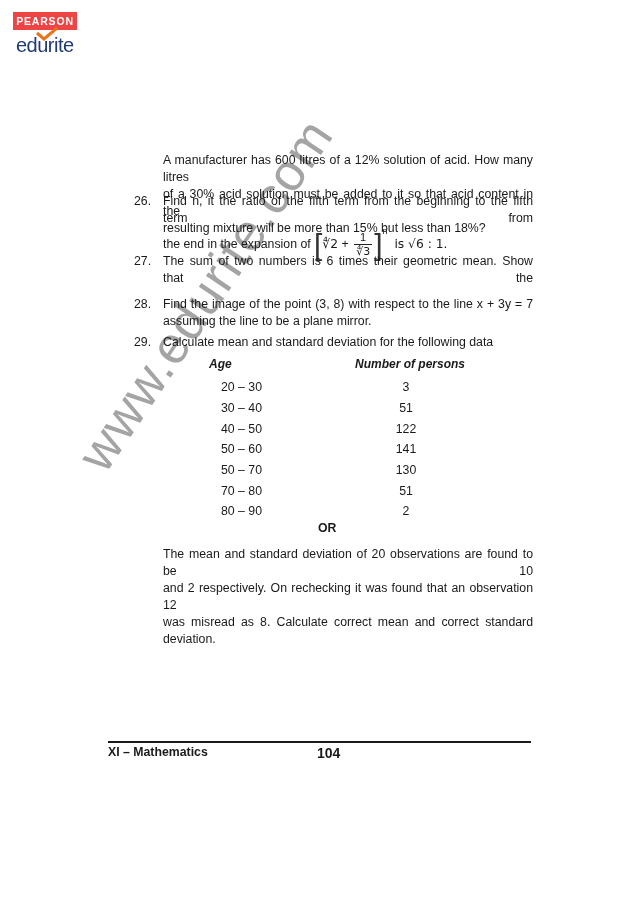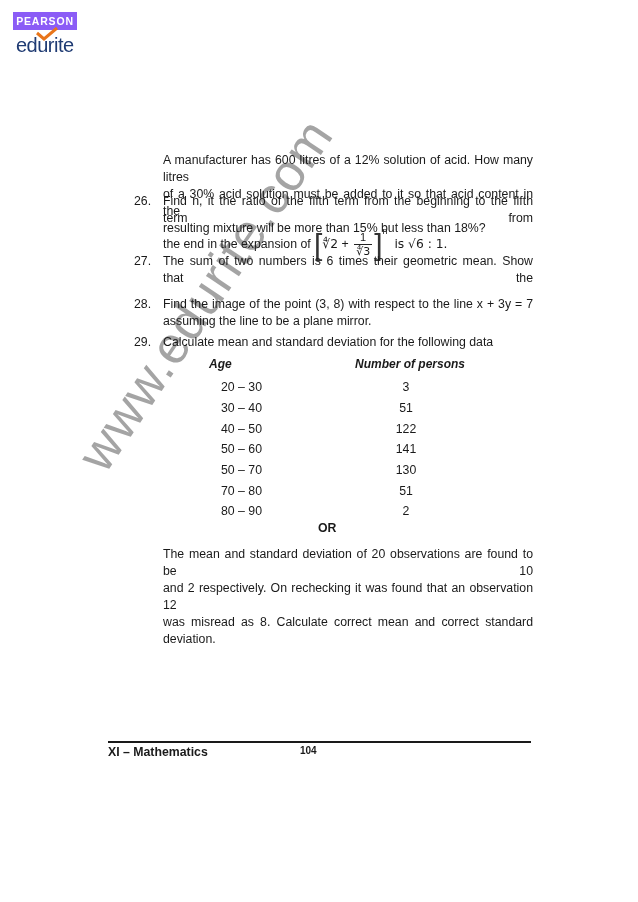--- a/index.html
+++ b/index.html
@@ -2,21 +2,21 @@
 <html><head>
 <meta charset="utf-8">
 <style>
   html, body { margin: 0; padding: 0; }
   body {
     width: 638px; height: 902px; background: #ffffff; position: relative; overflow: hidden;
     font-family: "Liberation Sans", "DejaVu Sans", sans-serif; color: #1a1a1a;
   }
   .logo { position: absolute; left: 13px; top: 12px; width: 64px; }
   .logo-pearson {
-    background: #8b5cf6; color: #fff; font-weight: bold; font-size: 10.5px;
+    background: #ef4444; color: #fff; font-weight: bold; font-size: 10.5px;
     letter-spacing: 0.8px; text-align: center; height: 18px; line-height: 18px; width: 64px;
   }
   .logo-edurite {
     position: relative; color: #1f3b73; font-size: 20px; height: 26px; line-height: 30px;
     padding-left: 3px; letter-spacing: -0.5px;
   }
   .logo-check {
     position: absolute; left: 22px; top: -3px; width: 24px; height: 14px;
   }
   .q { position: absolute; font-size: 12.3px; line-height: 17px; }
@@ -29,21 +29,21 @@
   .frac .bot { display: block; padding: 0 2px; }
   .bracket { font-size: 30px; font-weight: 200; vertical-align: middle; color: #333; }
   .sup { font-size: 9px; vertical-align: 14px; }
   .table-h { position: absolute; font-weight: bold; font-style: italic; font-size: 12px; }
   .trow { position: absolute; font-size: 12.3px; }
   .tage { position: absolute; left: 193px; margin-left: 28px; }
   .tcnt { position: absolute; width: 60px; left: 376px; text-align: center; }
   .or { position: absolute; left: 318px; top: 521px; font-weight: bold; font-size: 12.3px; }
   .footer-line { position: absolute; left: 108px; top: 741px; width: 423px; height: 2px; background: #1a1a1a; }
   .footer-left { position: absolute; left: 108px; top: 745px; font-weight: bold; font-size: 12.3px; }
-  .footer-page { position: absolute; left: 300px; top: 745px; font-weight: bold; font-size: 10px; }
+  .footer-page { position: absolute; left: 317px; top: 745px; font-weight: bold; font-size: 14px; }
   .watermark {
     position: absolute; left: 90px; top: 435px; font-size: 52px; color: rgba(90,90,90,0.55);
     transform: rotate(-56deg); transform-origin: left center; white-space: nowrap;
     font-family: "Liberation Sans", sans-serif; letter-spacing: 1px; pointer-events: none;
   }
 </style>
 </head>
 <body>
 
 <div class="logo">

